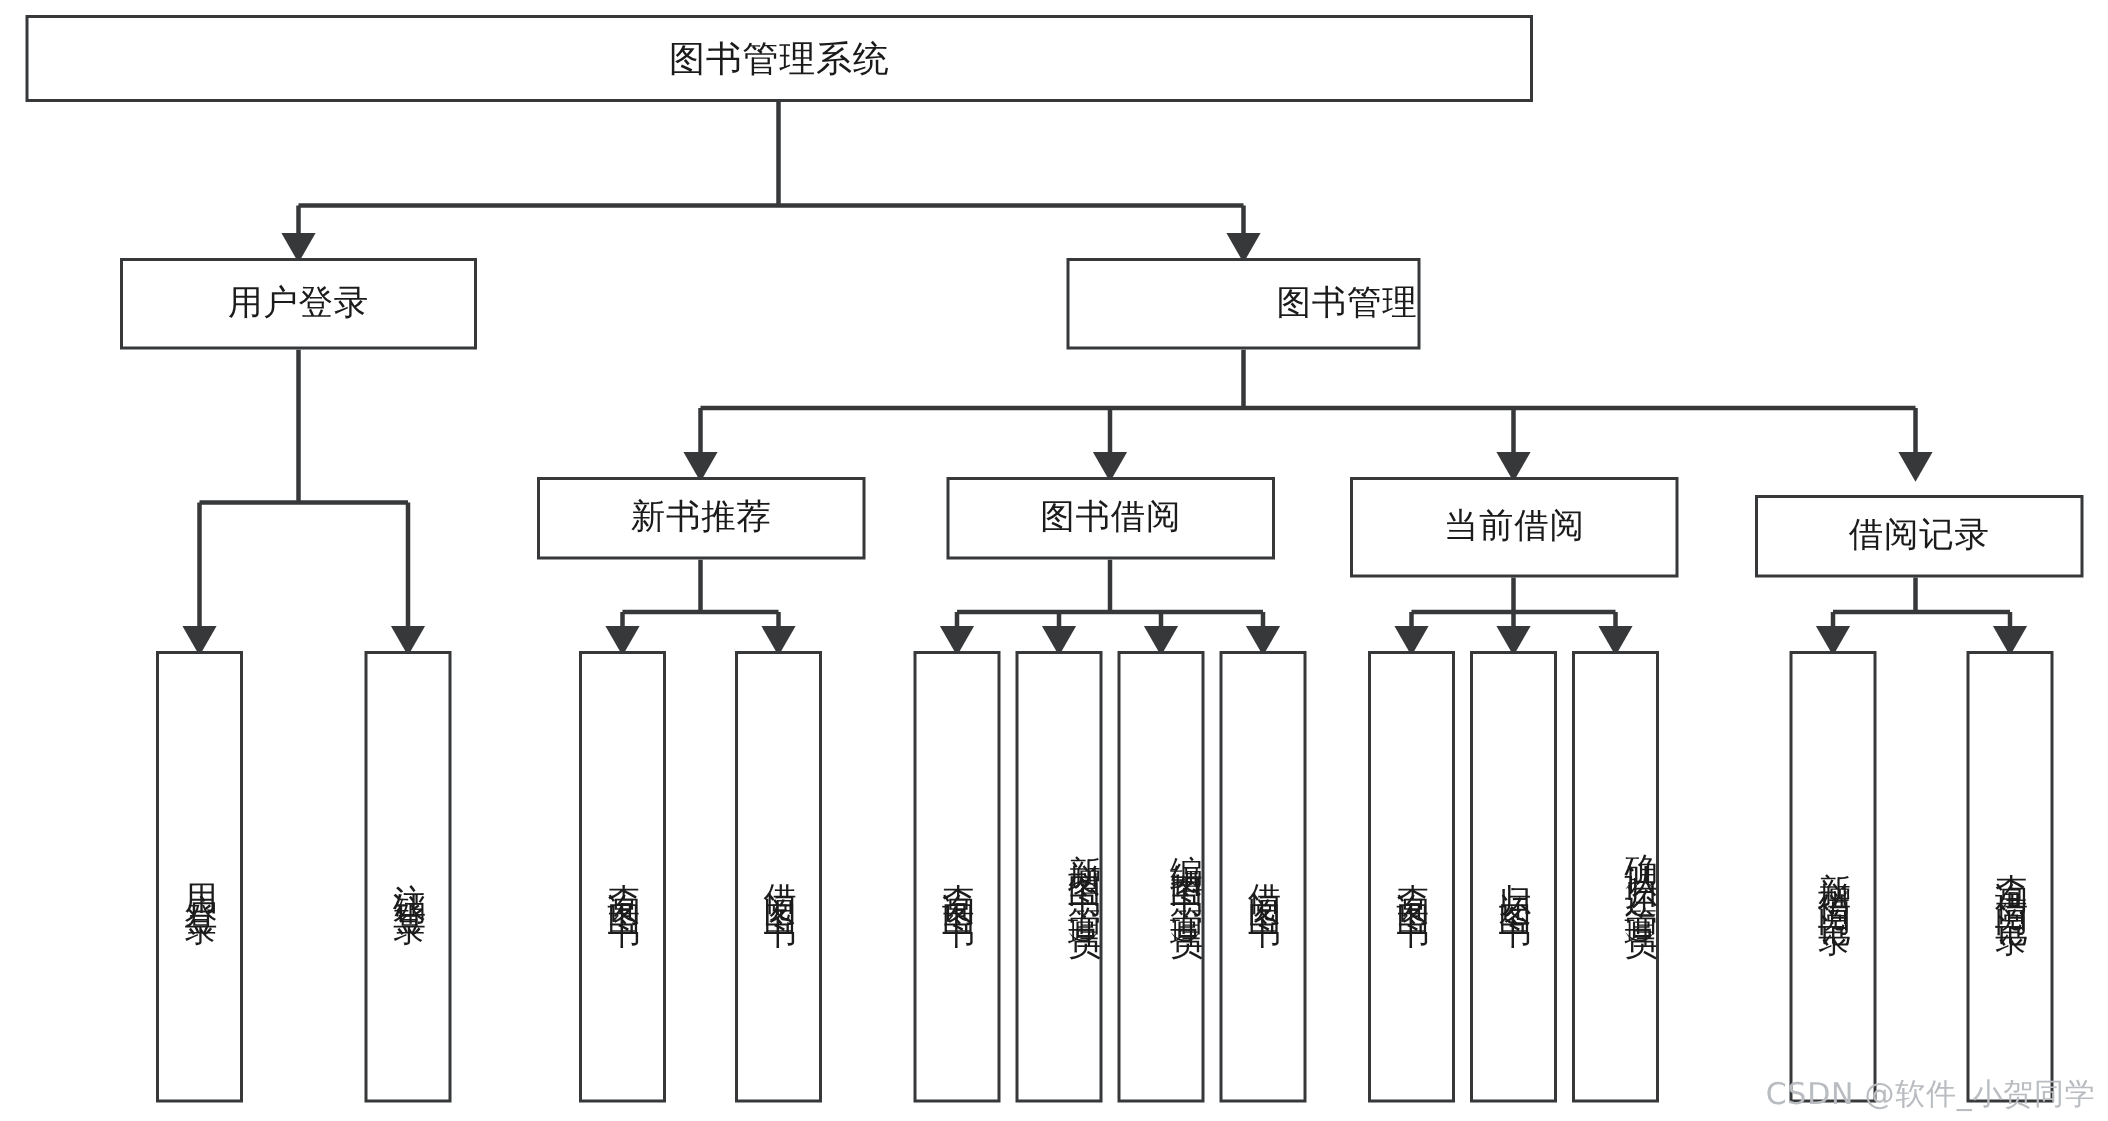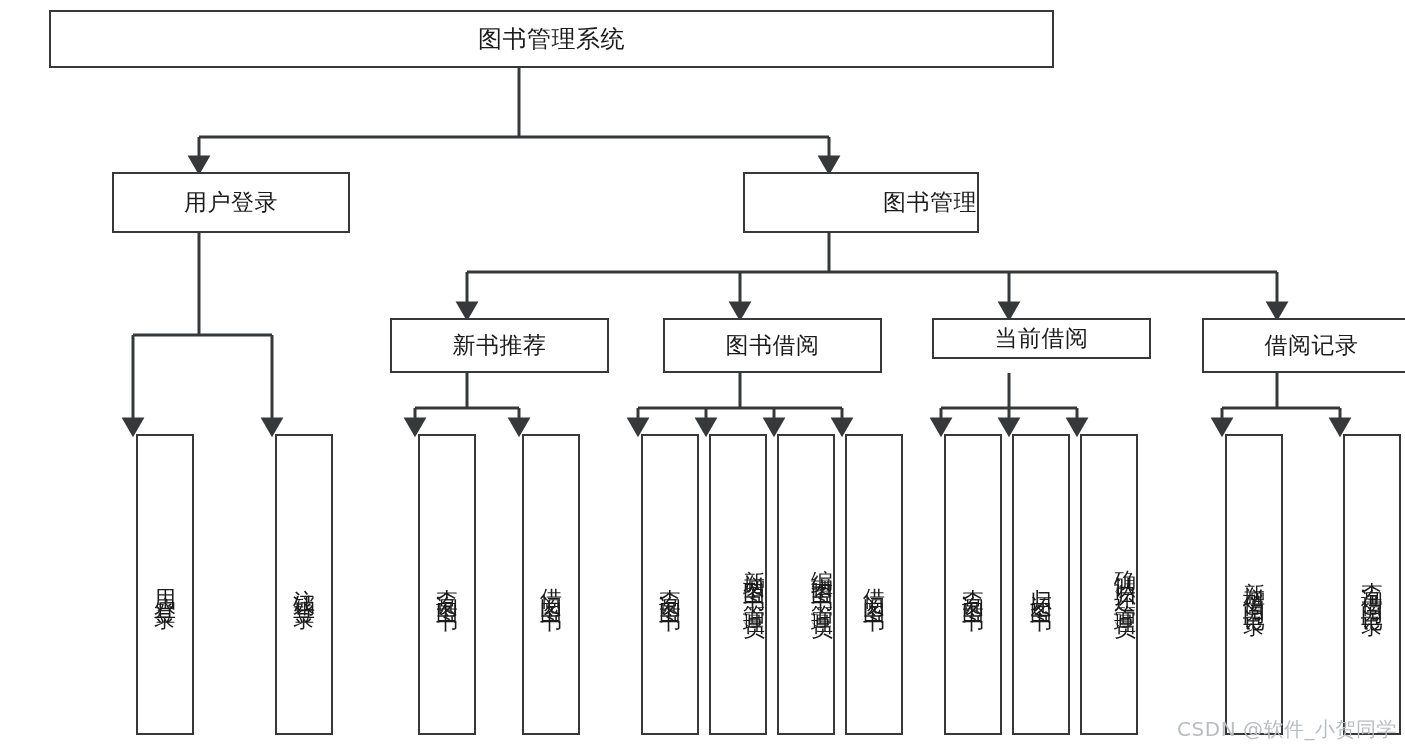--- a/index.html
+++ b/index.html
@@ -27,21 +27,20 @@
   .node {
     position: absolute;
     box-sizing: border-box;
     background: #ffffff;
     border: 2px solid #36383a;
     display: flex;
     align-items: center;
     justify-content: center;
     color: #1b1b1b;
     z-index: 2;
-    margin-left: 32px;
   }
   .node.h {
     font-size: 23px;
     letter-spacing: 0.5px;
     line-height: 1.2;
   }
   .node.root {
     font-size: 24px;
   }
   .node.v {
@@ -145,25 +144,25 @@
   </div>
 
   <div class="node h" style="left:631px; top:318px; width:219px; height:55px;">
     <span>图书借阅</span>
   </div>
 
   <div class="node h" style="left:358px; top:318px; width:219px; height:55px;">
     <span>新书推荐</span>
   </div>
 
-  <div class="node h" style="left:900px; top:318px; width:219px; height:41px;">
+  <div class="node h" style="left:900px; top:318px; width:219px; height:67px;">
     <span>当前借阅</span>
   </div>
 
-  <div class="node h" style="left:1170px; top:318px; width:219px; height:55px;">
+  <div class="node h" style="left:1170px; top:330px; width:219px; height:55px;">
     <span>借阅记录</span>
   </div>
 
   <div class="node v" style="left:104px; top:434px; width:58px; height:301px; align-items:center;">
     <span class="vlabel">用户登录</span>
   </div>
 
   <div class="node v" style="left:243px; top:434px; width:58px; height:301px; align-items:center;">
     <span class="vlabel">注销登录</span>
   </div>

